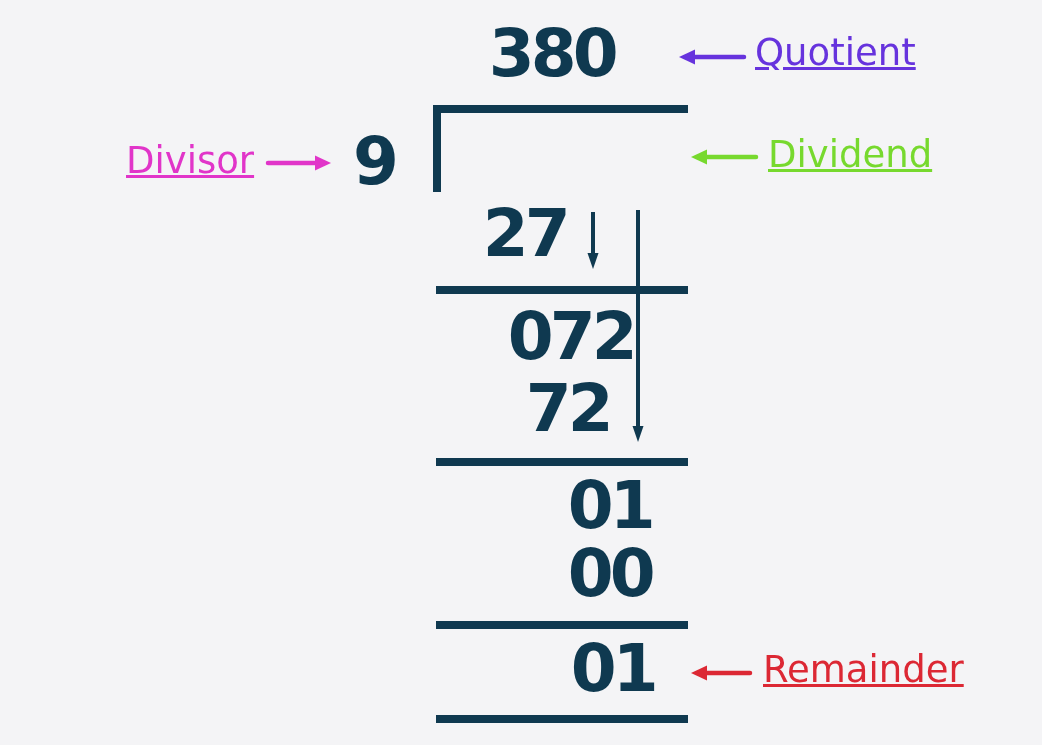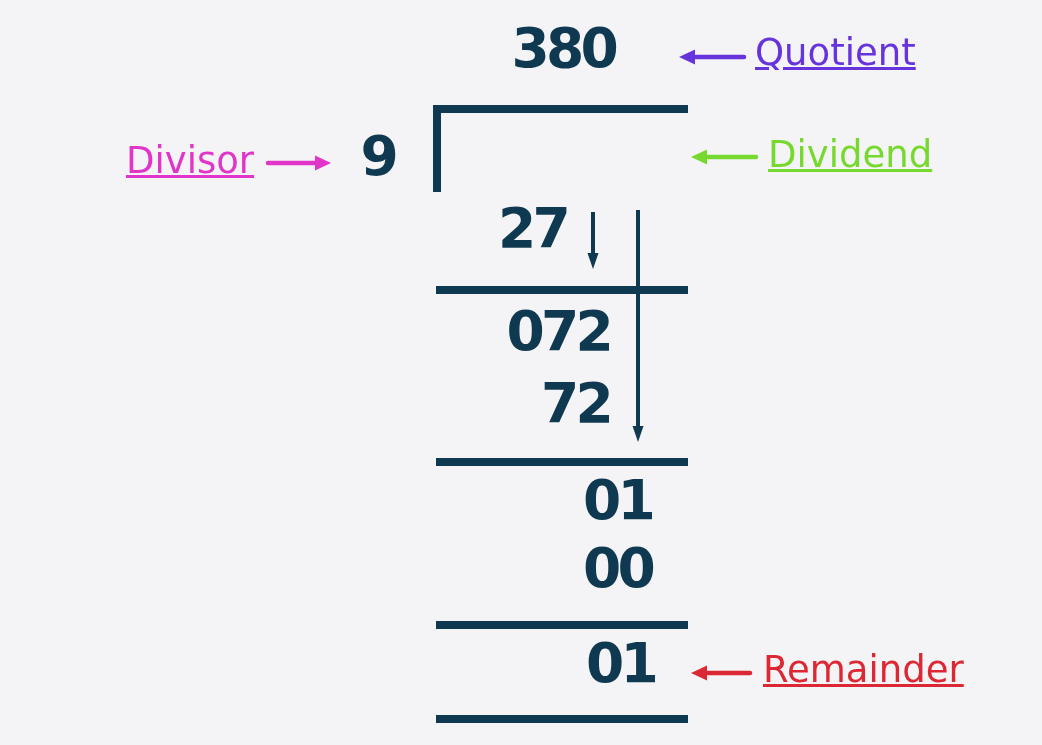--- a/index.html
+++ b/index.html
@@ -11,21 +11,21 @@
   body{
     background:var(--background);
     font-family:"DejaVu Sans","Liberation Sans",sans-serif;
     position:relative;overflow:hidden;
   }
   .canvas{position:absolute;inset:0;}
   .num{
     position:absolute;
     color:var(--navy);
     font-weight:bold;
-    font-size:55px;
+    font-size:66px;
     line-height:1;
     letter-spacing:-3.8px;
     white-space:nowrap;
   }
   .lbl{
     position:absolute;
     font-size:37px;
     line-height:1;
     white-space:nowrap;
     text-decoration:underline;
@@ -79,21 +79,21 @@
   <svg class="arrow navy thin" style="left:584px;top:210px;" width="18" height="60">
     <line x1="9" y1="2" x2="9" y2="44"></line>
     <polygon points="9,59 3.5,43 14.5,43"></polygon>
   </svg>
   <svg class="arrow navy thin" style="left:629px;top:210px;" width="18" height="233">
     <line x1="9" y1="0" x2="9" y2="217"></line>
     <polygon points="9,232 3.5,216 14.5,216"></polygon>
   </svg>
   <div class="bar" style="left:436px;top:286px;width:252px;height:8px;"></div>
 
-  <div class="num" style="top:304px;right:432px;">072</div>
+  <div class="num" style="top:304px;right:408px;">072</div>
   <div class="num" style="top:376px;right:432px;">72</div>
   <div class="bar" style="left:436px;top:458px;width:252px;height:8px;"></div>
 
   <div class="num" style="top:473px;right:390px;">01</div>
   <div class="num" style="top:541px;right:390px;">00</div>
   <div class="bar" style="left:436px;top:621px;width:252px;height:8px;"></div>
 
   <div class="num" style="top:636px;right:387px;">01</div>
   <svg class="arrow red" style="left:690px;top:663px;" width="64" height="20">
     <line x1="60" y1="10" x2="15" y2="10"></line>

